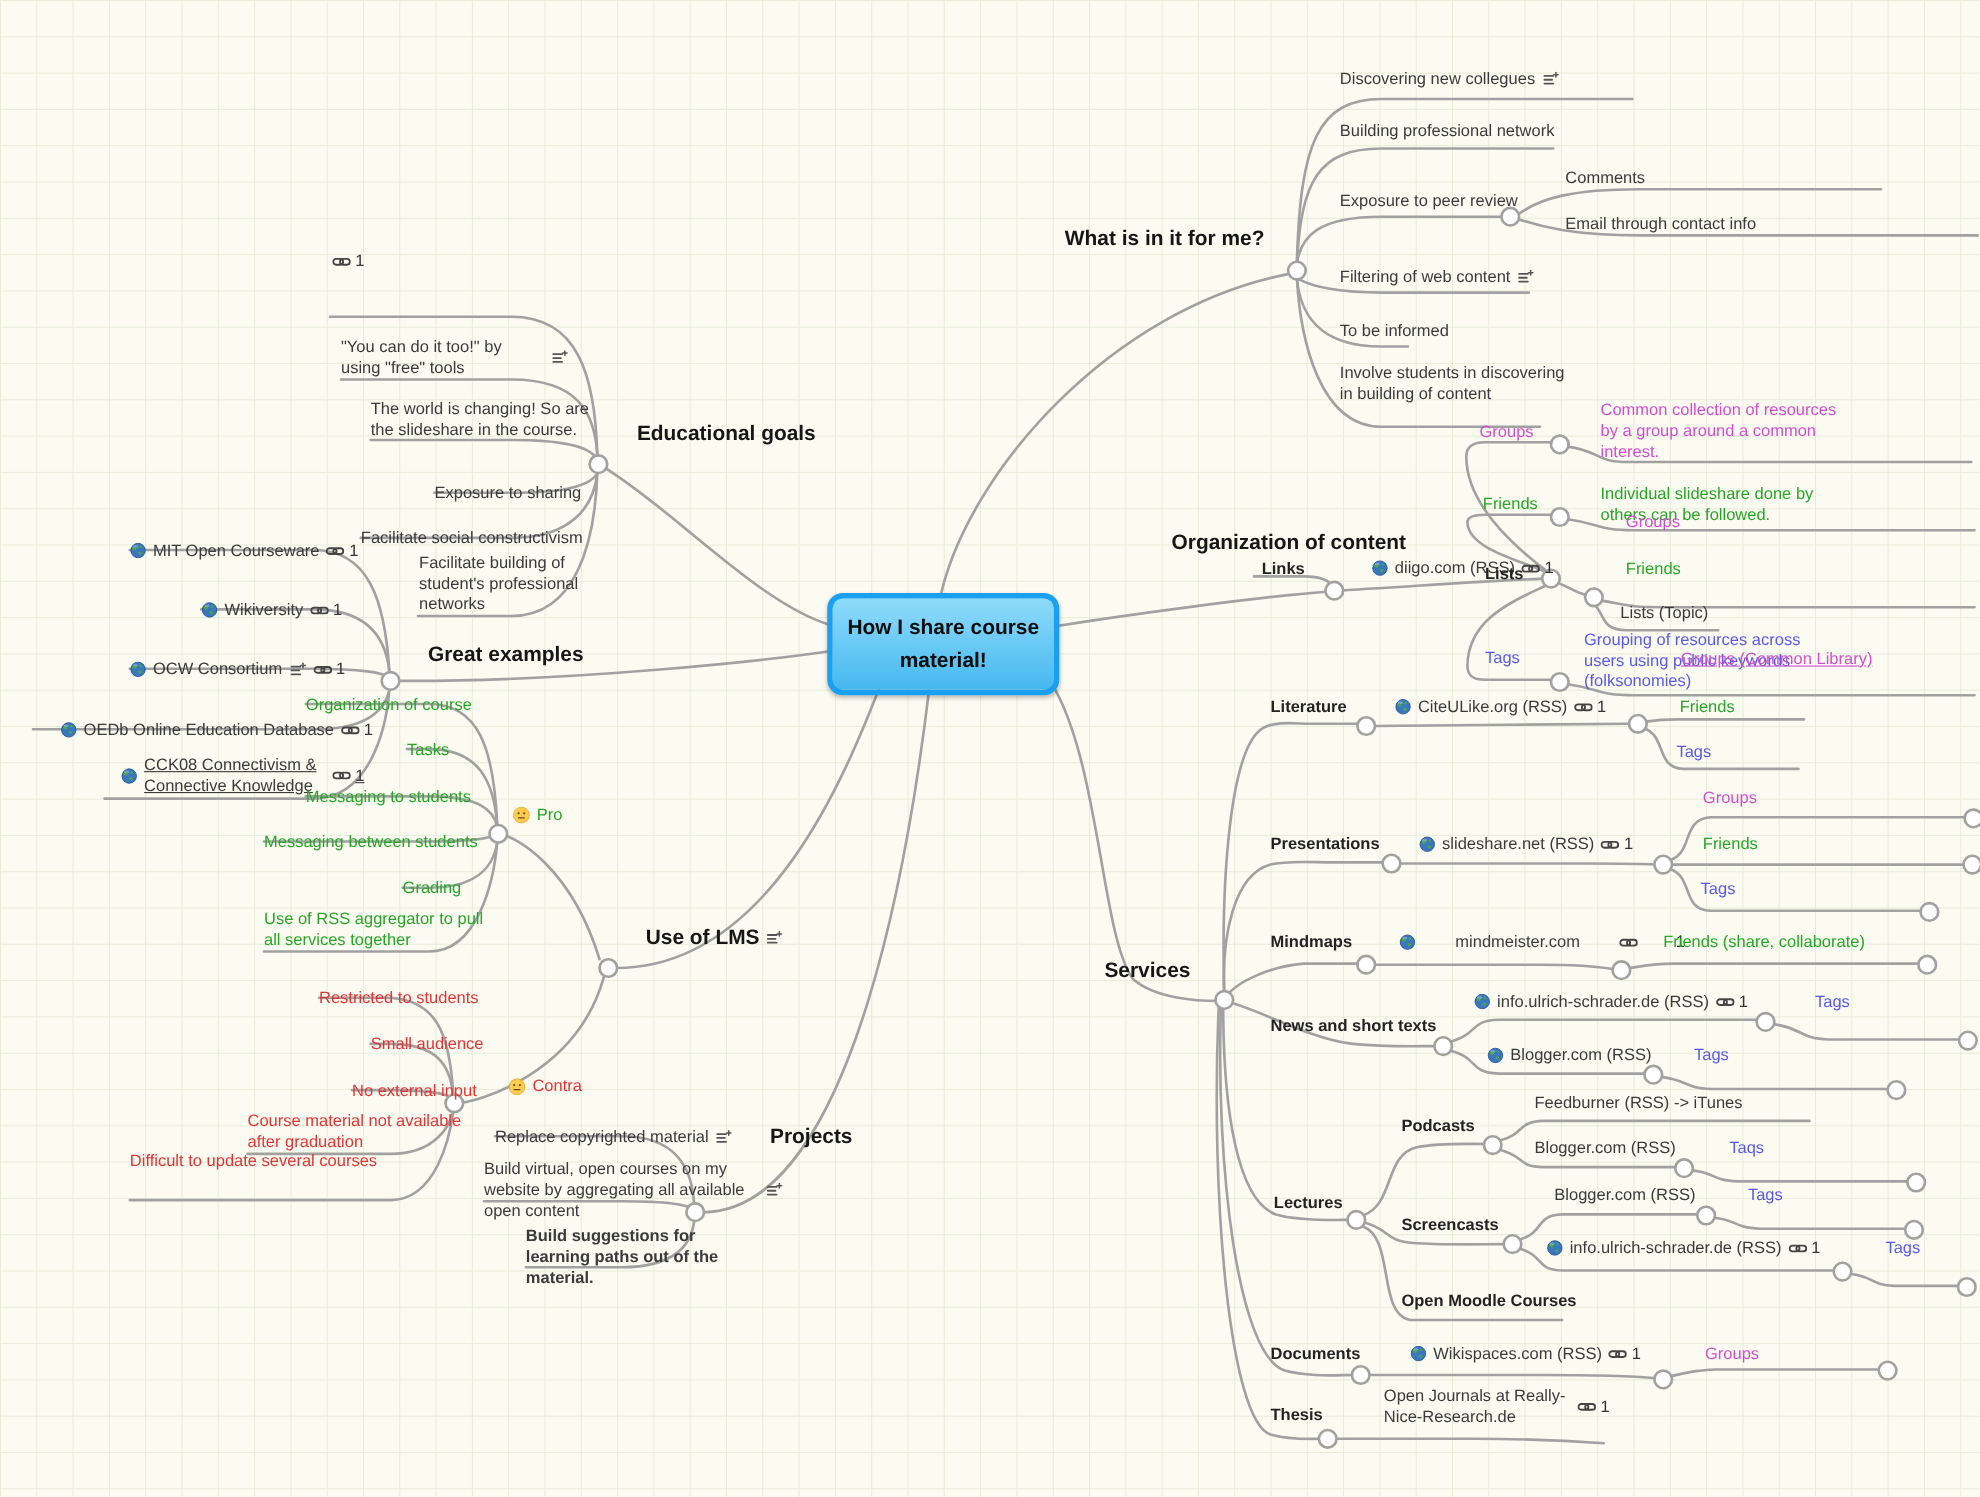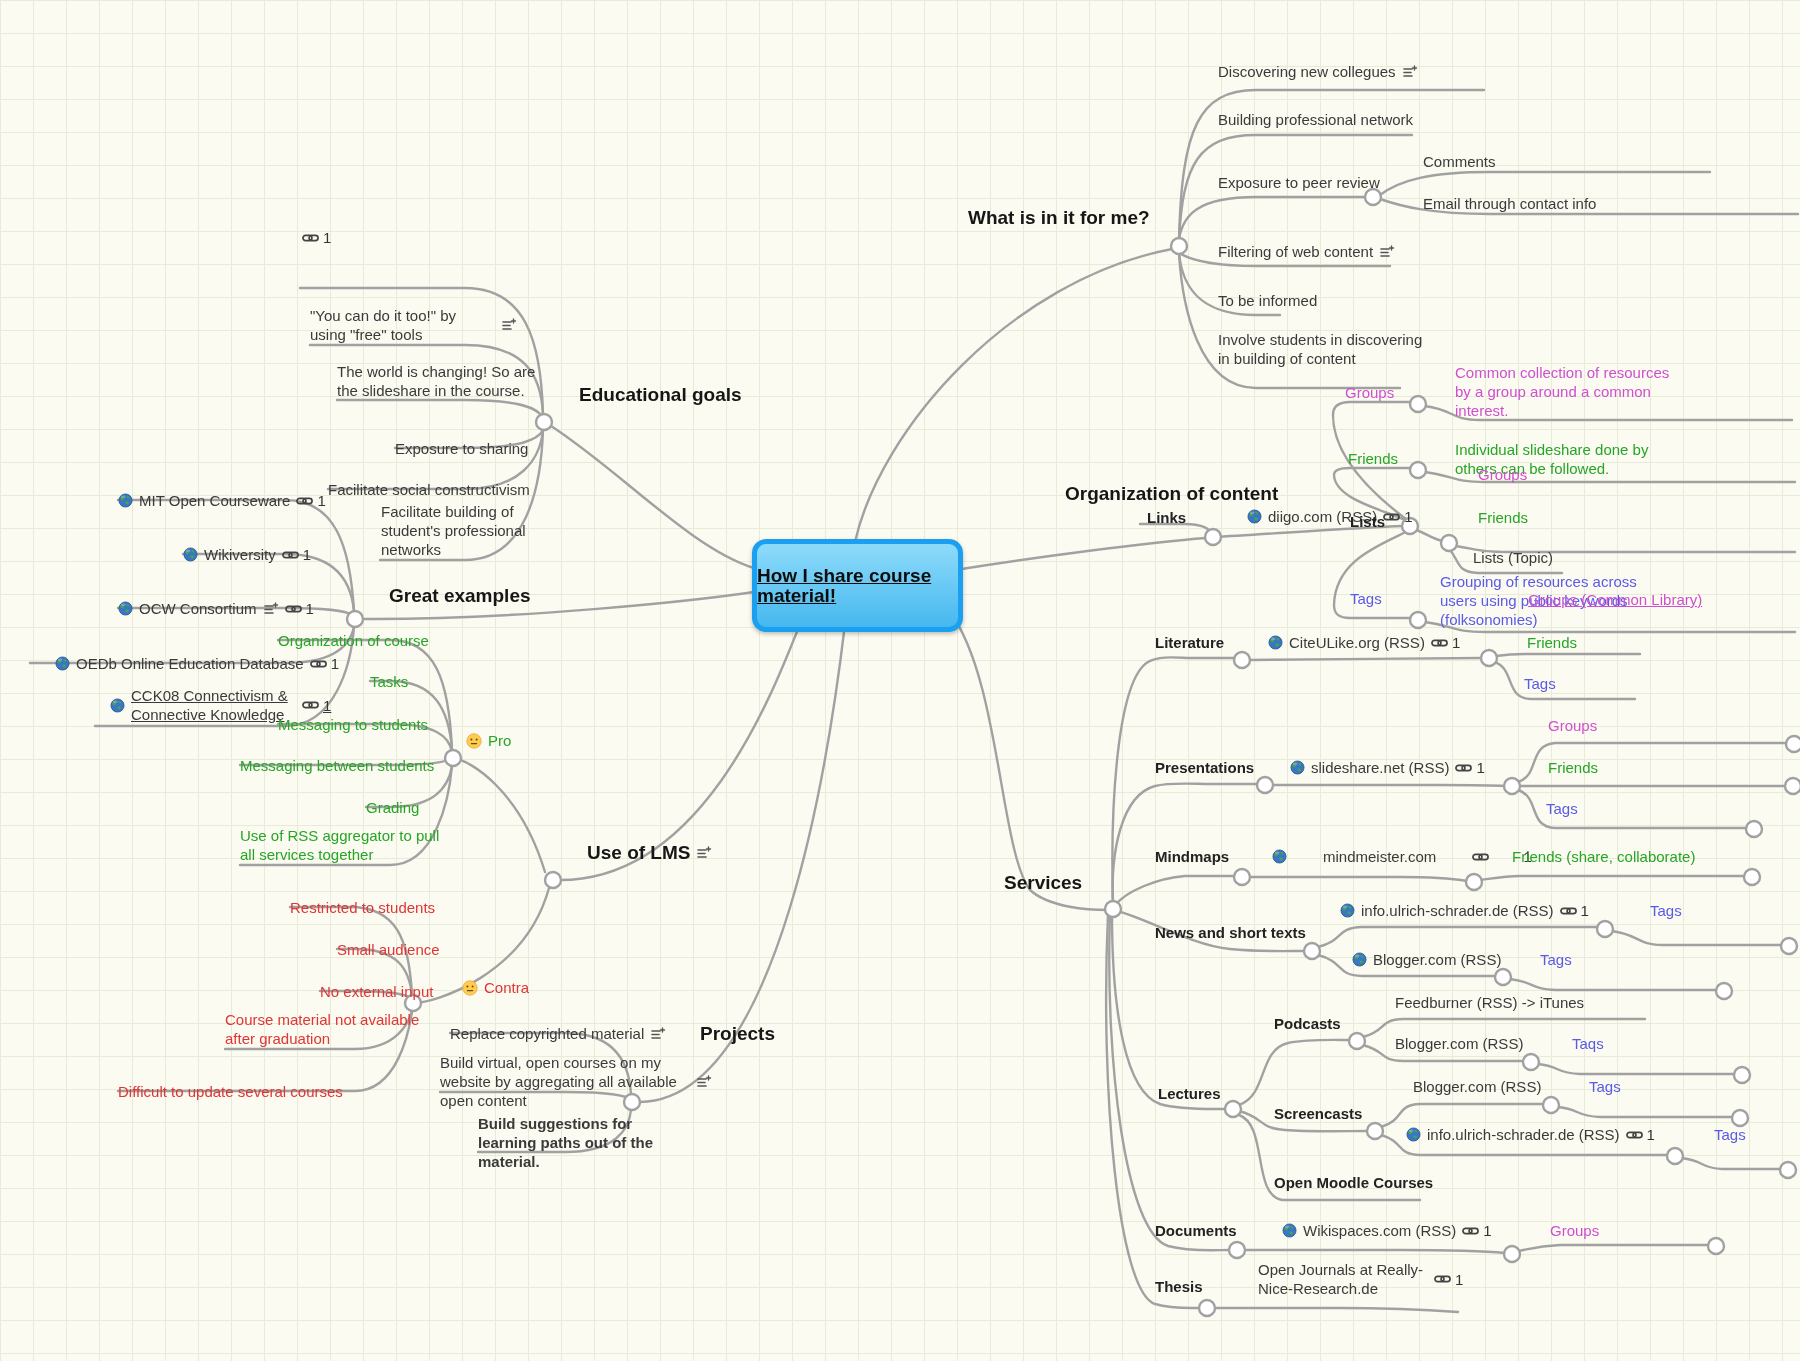--- a/index.html
+++ b/index.html
@@ -24,21 +24,21 @@
   .green{color:#27a527;}
   .red{color:#e03535;}
   .magenta{color:#cf4fcf;}
   .purple{color:#5a5ae8;}
   .root-box{
     position:absolute;left:752px;top:539px;width:201px;height:83px;
     background:linear-gradient(#8edbfa,#46b8ef);
     border:5px solid #1b9ff0;border-radius:14px;
     display:flex;align-items:center;justify-content:center;
     box-shadow:0 2px 4px rgba(0,0,0,.25);
-    font-weight:bold;font-size:19px;line-height:20px;color:#0d0d0d;text-decoration:underline;
+    font-weight:bold;font-size:19px;line-height:30px;color:#0d0d0d;text-align:center;
   }
 </style>
 </head>
 <body>
 
 <div id="stage">
 
   <svg class="wires" width="1800" height="1361">
 
     <path d="M855 542 C880 430 1010 280 1172 249"></path>
@@ -469,21 +469,21 @@
     </div>
     <div class="node red" style="left: 337px; top: 940px;">
       <span class="lbl">Small audience</span>
     </div>
     <div class="node red" style="left: 320px; top: 982px;">
       <span class="lbl">No external input</span>
     </div>
     <div class="node red" style="left: 225px; top: 1010px;">
       <span class="lbl" style="width: 200px; white-space: normal;">Course material not available after graduation</span>
     </div>
-    <div class="node red" style="left: 118px; top: 1082px;">
+    <div class="node red" style="left: 118px; top: 1046px;">
       <span class="lbl">Difficult to update several courses</span>
     </div>
     <div class="node branch" style="left: 700px; top: 1023px;">
       <span class="lbl">Projects</span>
     </div>
     <div class="node" style="left: 450px; top: 1024px;">
       <span class="lbl">Replace copyrighted material</span>
       <span class="ic">
         <svg width="16" height="14" viewBox="0 0 16 14">
           <g stroke="#555" stroke-width="1.6" stroke-linecap="round">

